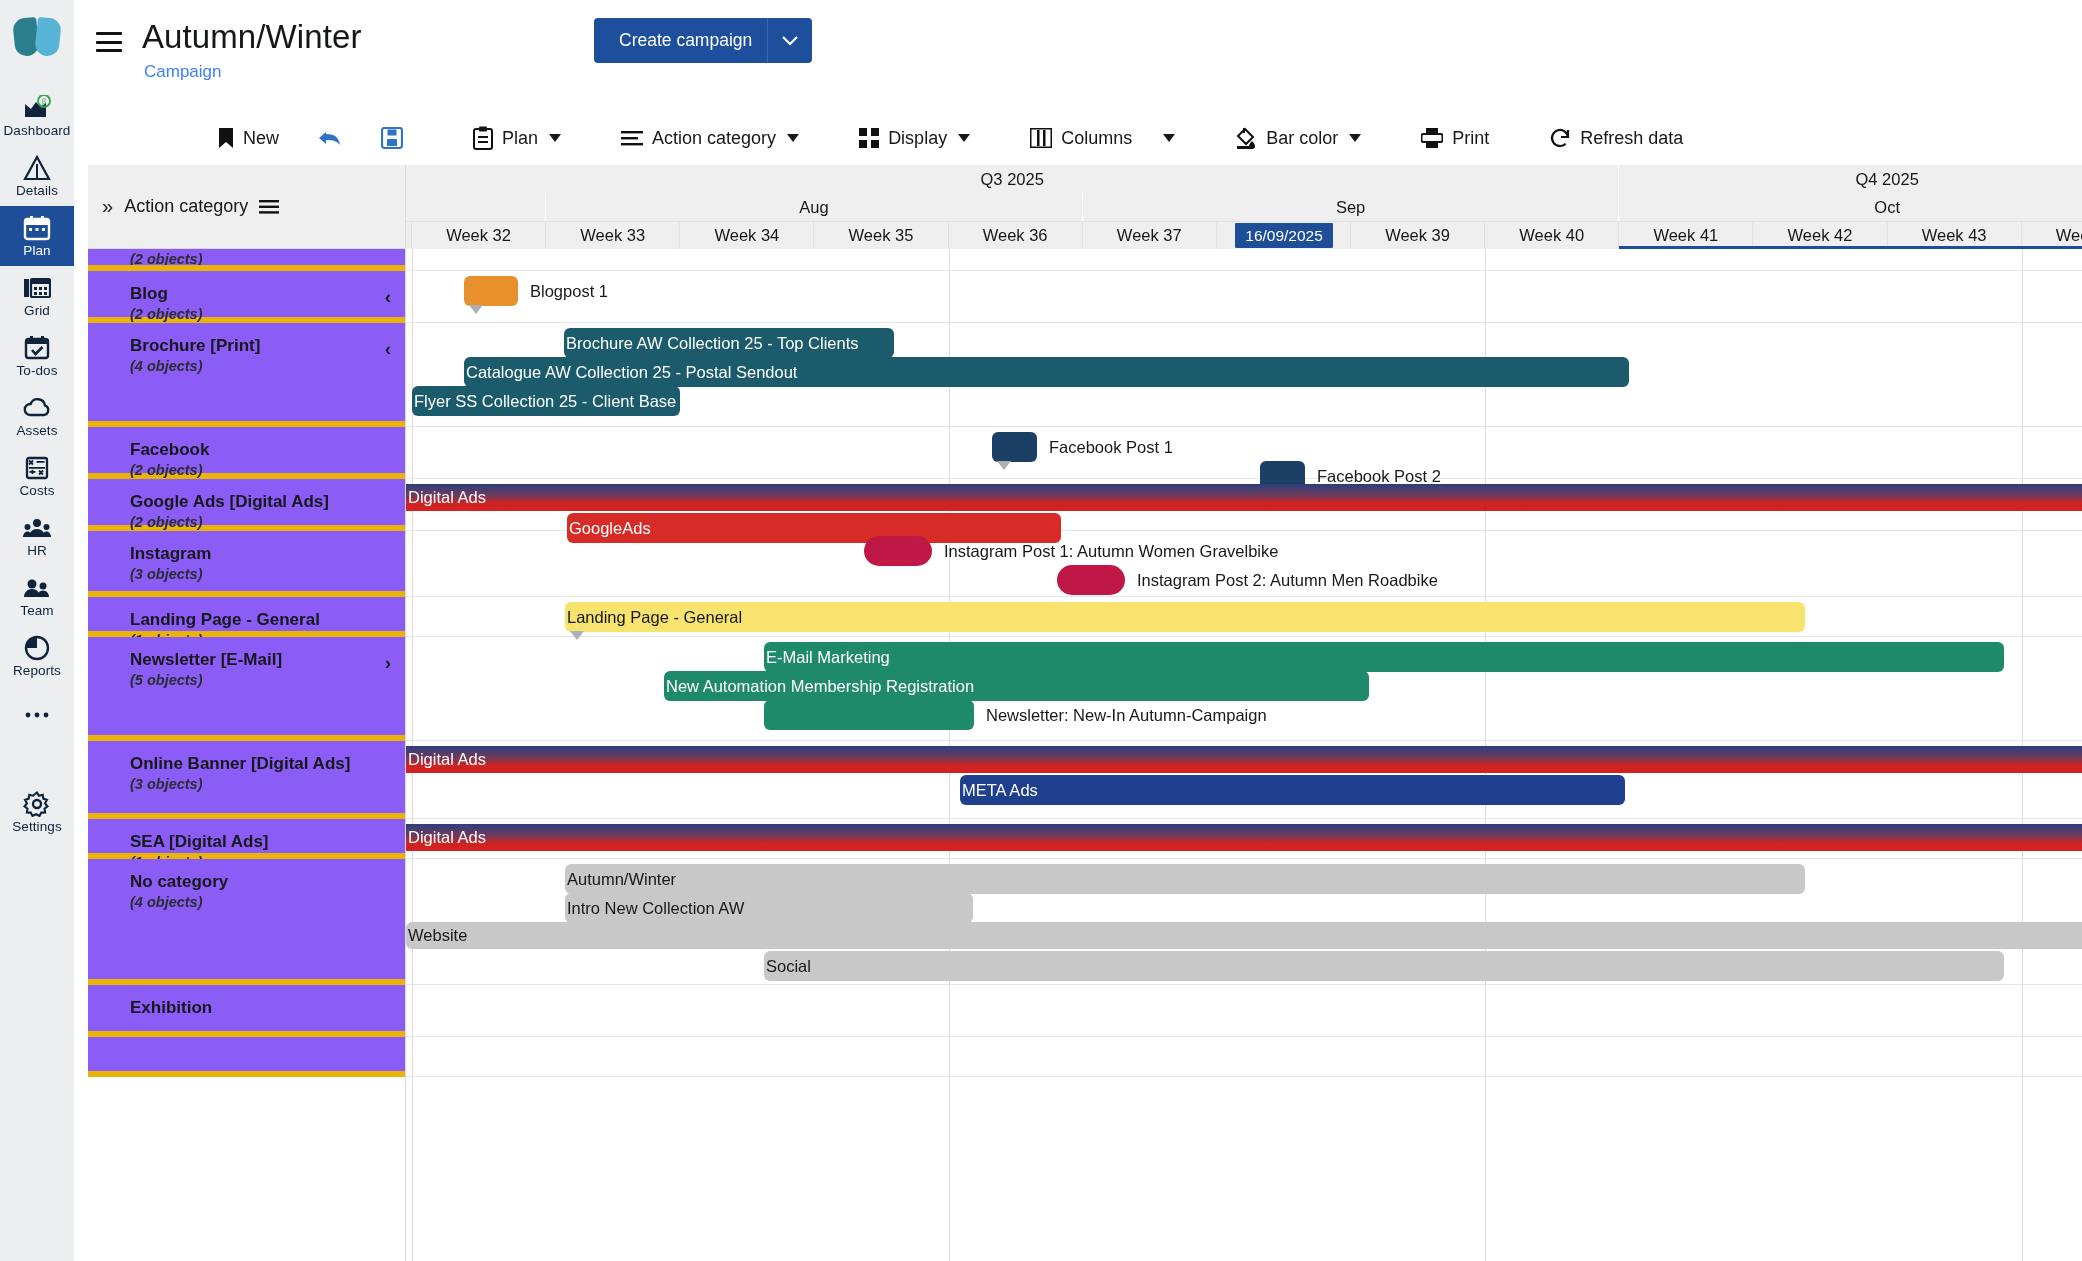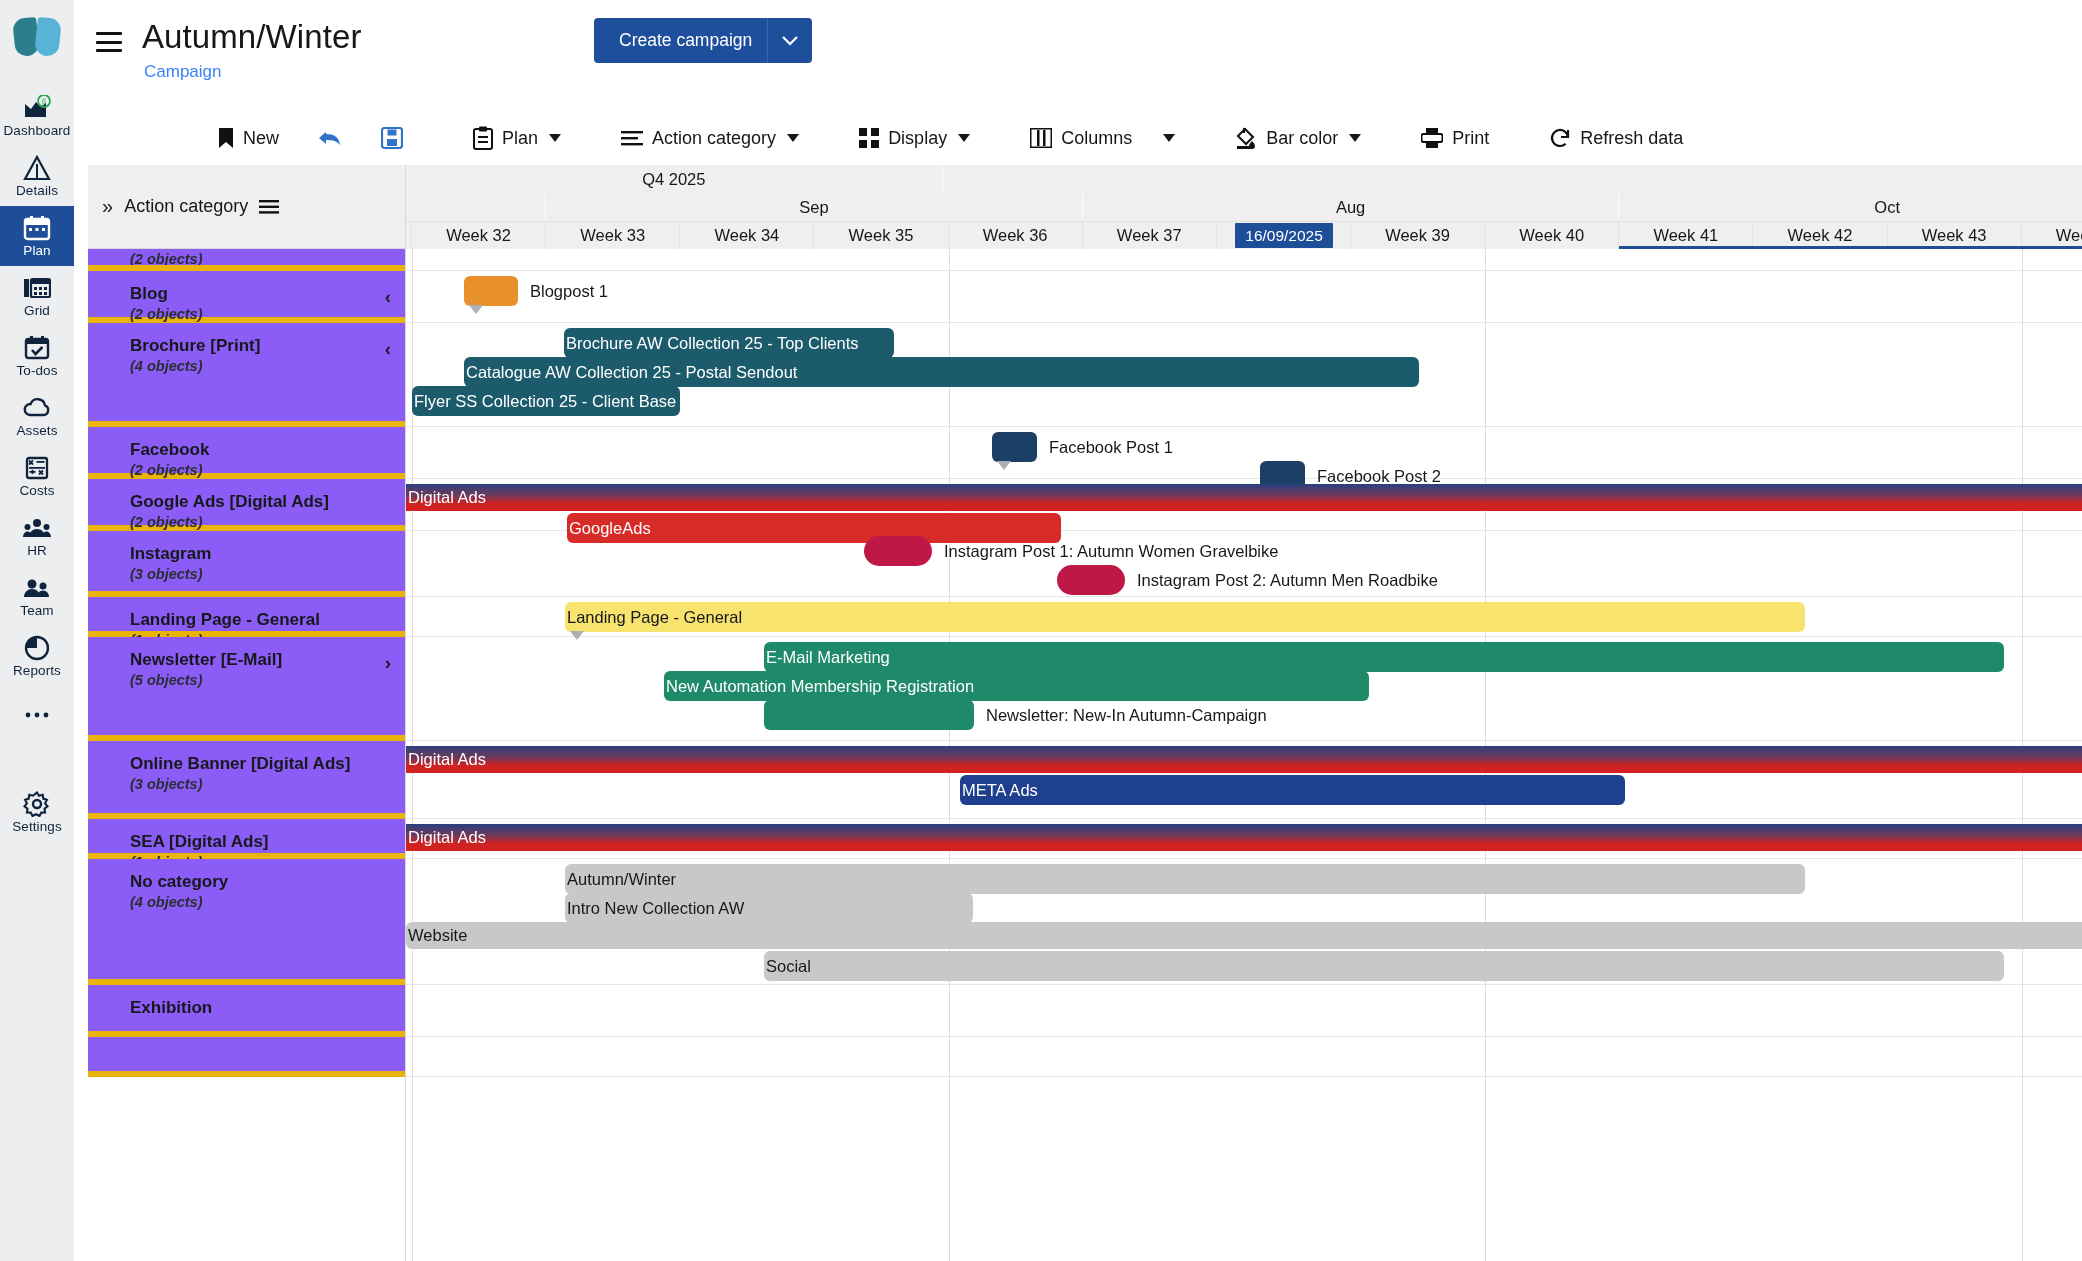--- a/index.html
+++ b/index.html
@@ -363,33 +363,36 @@
           <span style="font-size:20px">»</span>
           <span>Action category</span>
           <svg width="20" height="16" viewBox="0 0 20 16">
             <rect x="0" y="1" width="20" height="2.4" fill="#111"></rect>
               <rect x="0" y="6.6" width="20" height="2.4" fill="#111"></rect>
               <rect x="0" y="12.2" width="20" height="2.4" fill="#111"></rect>
           </svg>
         </div>
         <div class="ghead-right">
           <div class="q-row" id="q-row">
+              <div class="q-cell" style="width: 1213.38px;">
+                <span>Q3 2025</span>
+              </div>
               <div class="q-cell" style="width: 536.615px;">
                 <span>Q4 2025</span>
               </div>
             </div>
           <div class="m-row" id="m-row">
               <div class="m-cell" style="width: 140.154px;">
                 <span></span>
               </div>
               <div class="m-cell" style="width: 536.615px;">
+                <span>Aug</span>
+              </div>
+              <div class="m-cell" style="width: 536.615px;">
                 <span>Sep</span>
-              </div>
-              <div class="m-cell" style="width: 536.615px;">
-                <span>Aug</span>
               </div>
               <div class="m-cell" style="width: 536.615px;">
                 <span>Oct</span>
               </div>
             </div>
           <div class="w-row" id="w-row">
               <div class="w-cell" style="width: 6px;">
                 <span></span>
               </div>
               <div class="w-cell" style="width: 134.154px;">
@@ -499,21 +502,21 @@
             <div class="grow-line" style="top: 73px;"></div>
             <div class="bar orange" style="top: 27px; left: 58px; width: 54px;">
               <span class="outside">Blogpost 1</span>
               <i class="tri"></i>
             </div>
             <div class="grow-line" style="top: 177px;"></div>
             <div class="bar teal" style="top: 79px; left: 158px; width: 330px;">
               <span>Brochure AW Collection 25 - Top Clients</span>
               <i class="tri"></i>
             </div>
-            <div class="bar teal" style="top: 108px; left: 58px; width: 955px;">
+            <div class="bar teal" style="top: 108px; left: 58px; width: 1165px;">
               <span>Catalogue AW Collection 25 - Postal Sendout</span>
               <i class="tri"></i>
             </div>
             <div class="bar teal" style="top: 137px; left: 6px; width: 268px;">
               <span>Flyer SS Collection 25 - Client Base</span>
             </div>
             <div class="grow-line" style="top: 229px;"></div>
             <div class="bar navy" style="top: 183px; left: 586px; width: 45px;">
               <span class="outside">Facebook Post 1</span>
               <i class="tri"></i>

